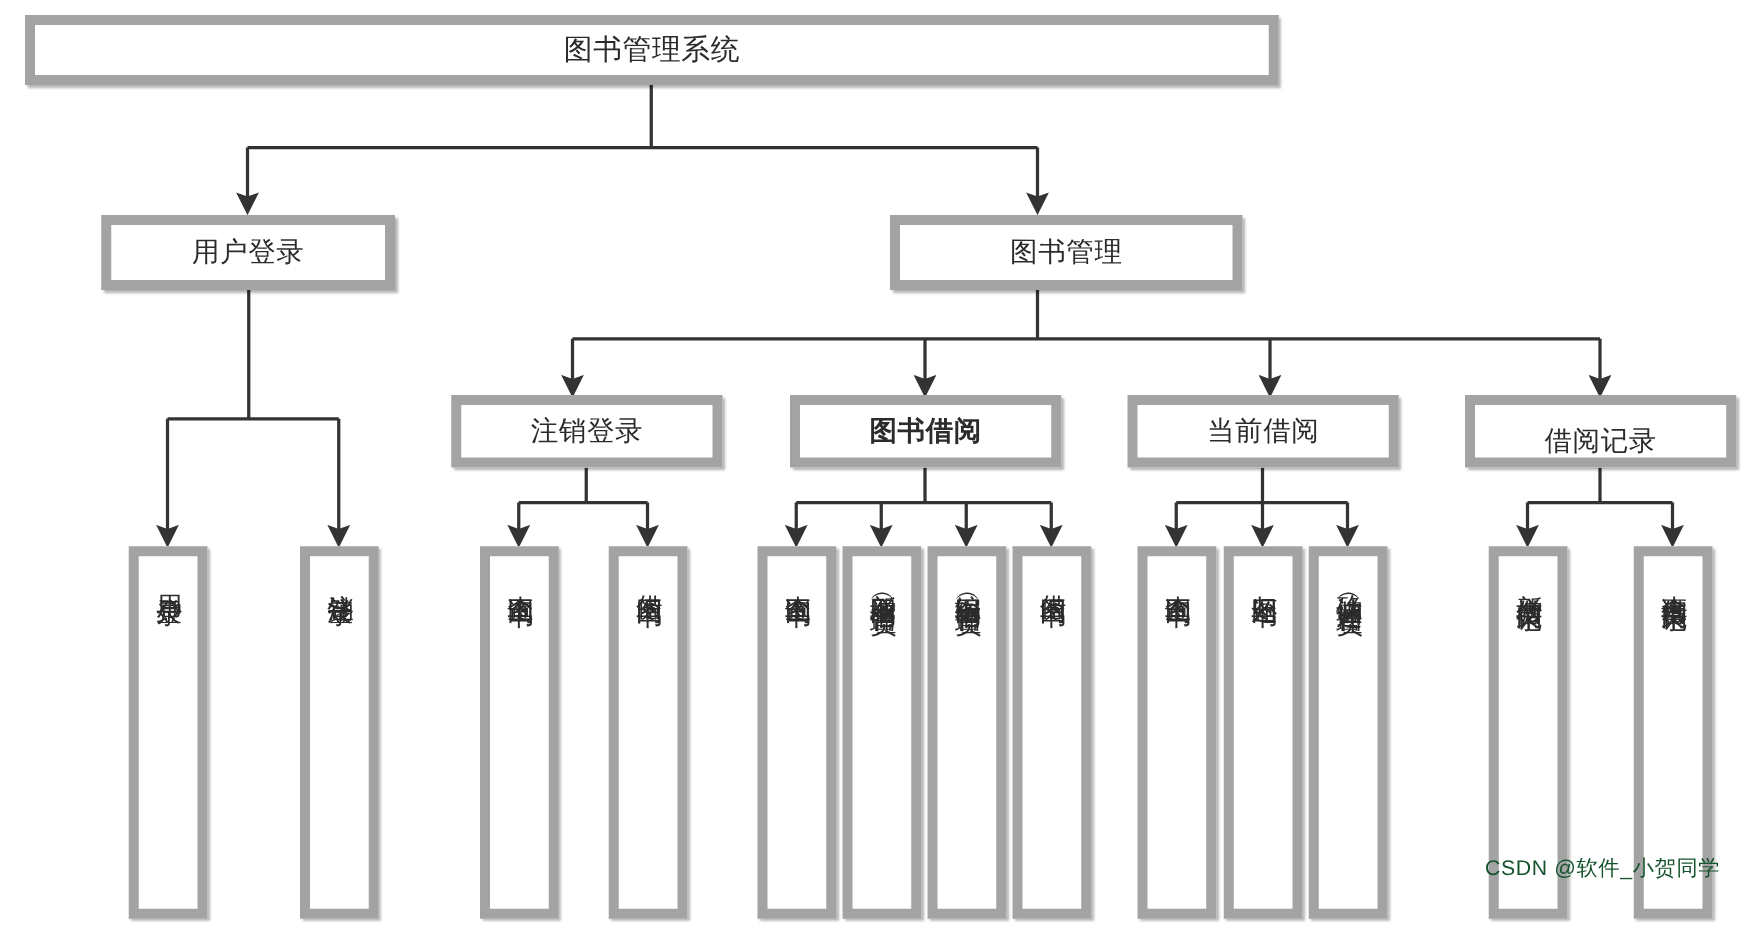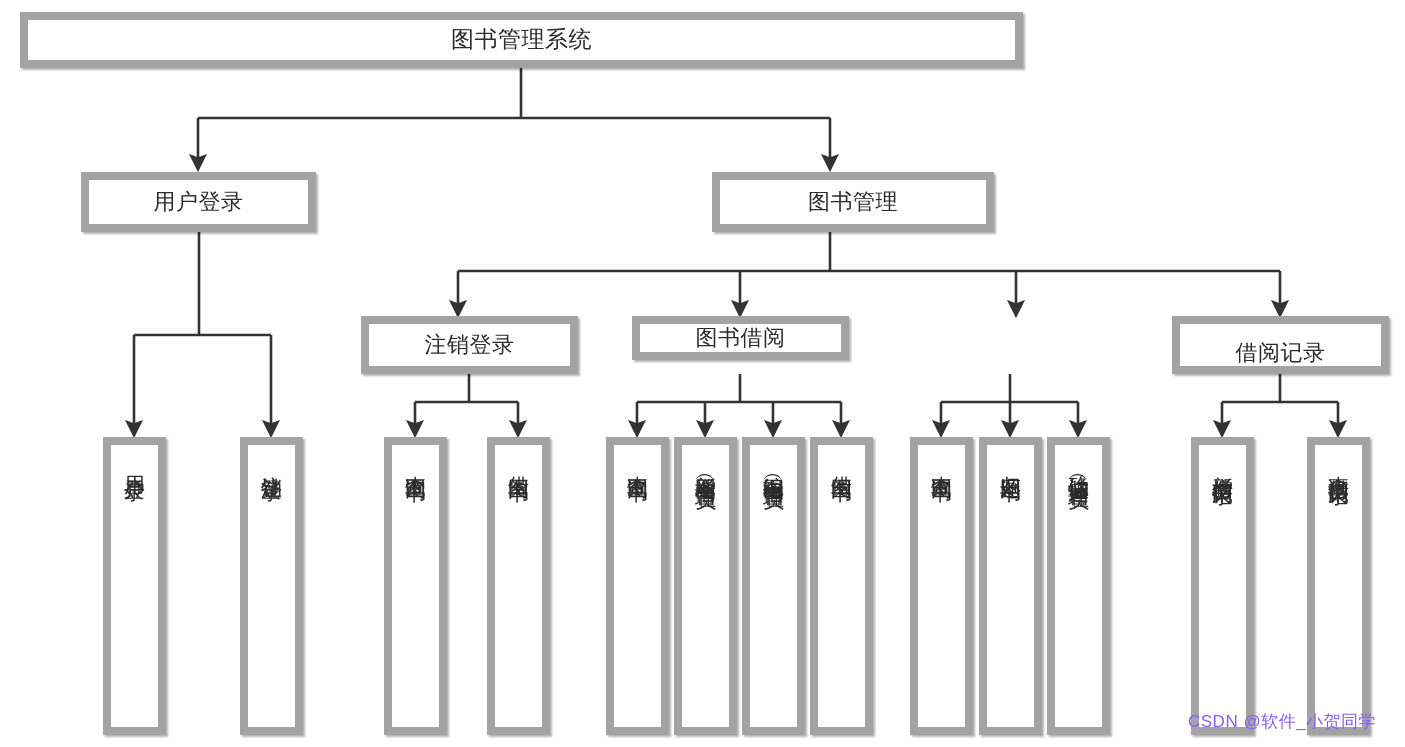--- a/index.html
+++ b/index.html
@@ -58,23 +58,23 @@
   .node.v .txt {
     writing-mode: vertical-rl;
     text-orientation: upright;
     font-size: 21px;
     line-height: 1.05;
     letter-spacing: 2px;
   }
   .watermark {
     position: absolute;
     left: 1188px;
-    top: 710px;
+    top: 683px;
     font-size: 17px;
-    color: #8b5cf6;
+    color: #14532d;
     white-space: nowrap;
     z-index: 3;
     letter-spacing: 0.5px;
   }
 </style>
 </head>
 <body>
 
 <div id="canvas">
 
@@ -135,22 +135,25 @@
   <div class="node h" style="left:81px; top:172px; width:235px; height:60px;">
     <span class="txt">用户登录</span>
   </div>
   <div class="node h" style="left:712px; top:172px; width:282px; height:60px;">
     <span class="txt">图书管理</span>
   </div>
 
   <div class="node h" style="left:361px; top:316px; width:217px; height:58px;">
     <span class="txt">注销登录</span>
   </div>
-  <div class="node h" style="left:632px; top:316px; width:217px; height:44px;">
+  <div class="node h" style="left:632px; top:316px; width:217px; height:58px;font-weight:bold;">
     <span class="txt">图书借阅</span>
+  </div>
+  <div class="node h" style="left:902px; top:316px; width:217px; height:58px;">
+    <span class="txt">当前借阅</span>
   </div>
   <div class="node h" style="left:1172px; top:316px; width:217px; height:58px;align-items:flex-end;">
     <span class="txt">借阅记录</span>
   </div>
 
   <div class="node v" style="left:103px; top:437px; width:63px; height:298px;">
     <span class="txt">用户登录</span>
   </div>
   <div class="node v" style="left:240px; top:437px; width:63px; height:298px;">
     <span class="txt">注销登录</span>

